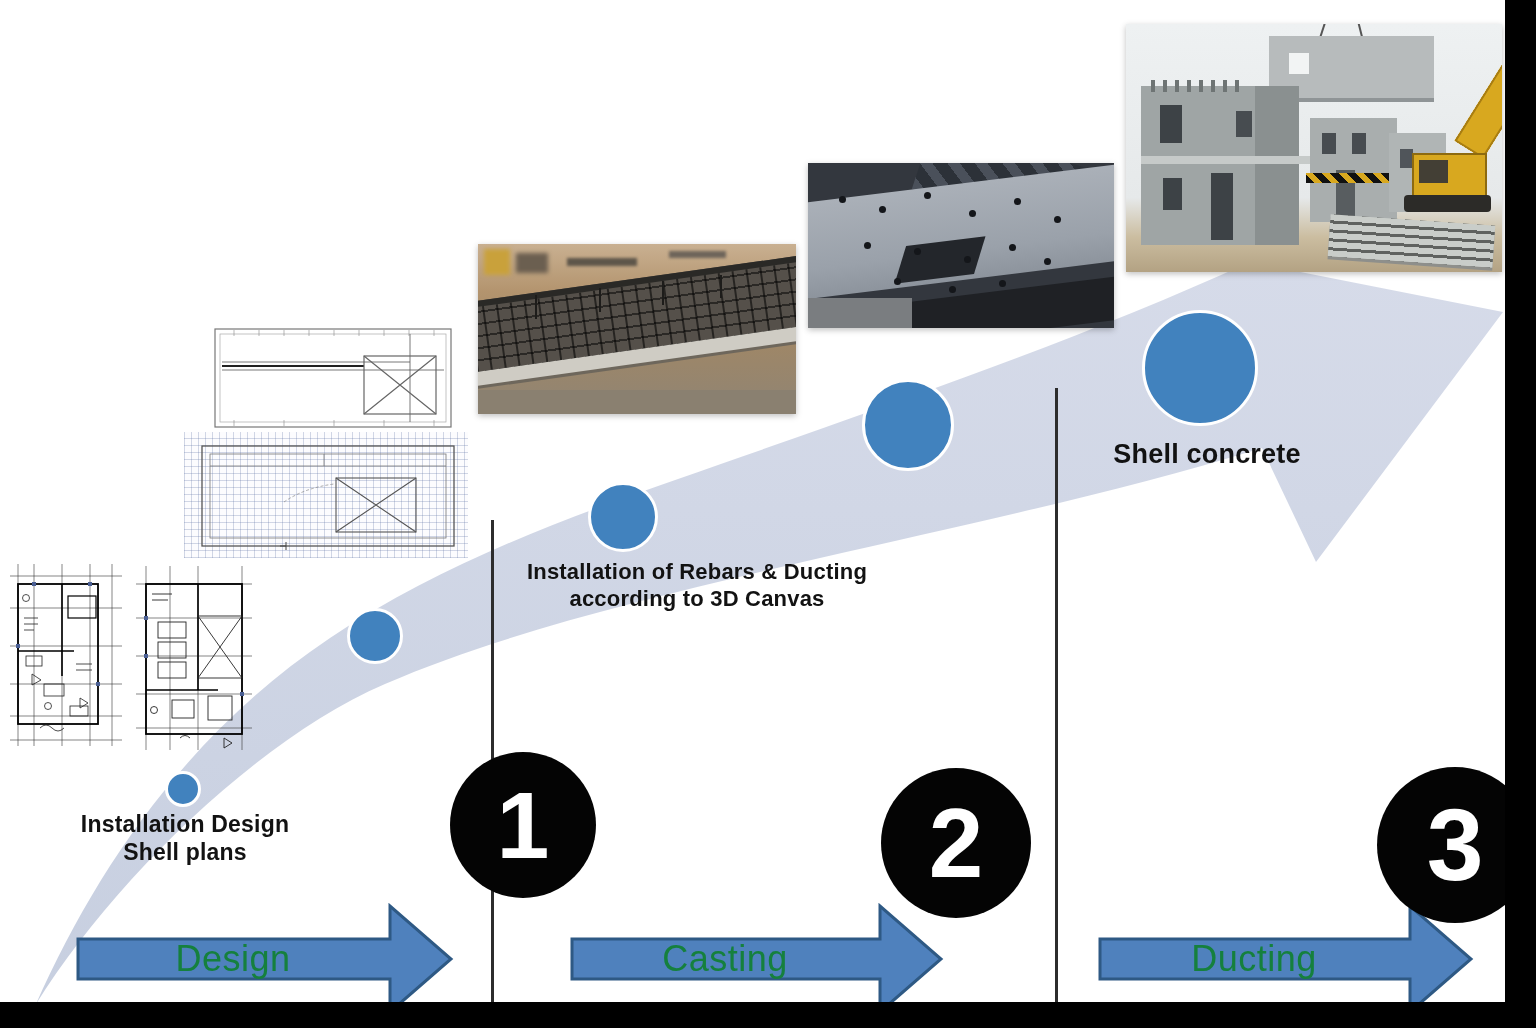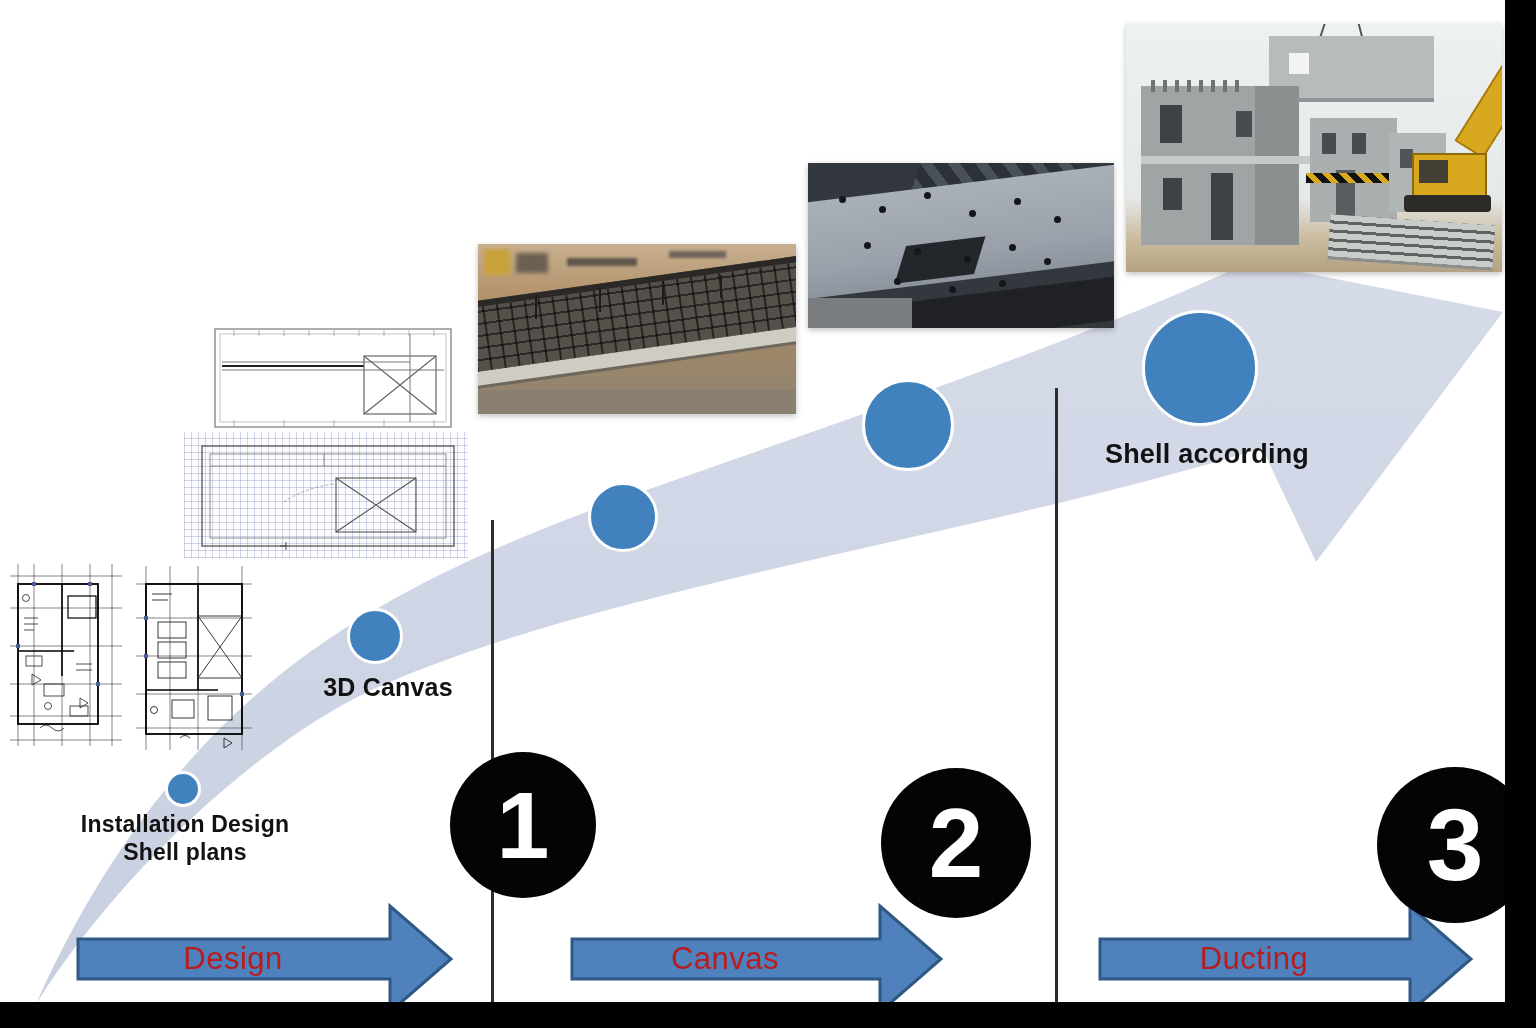--- a/index.html
+++ b/index.html
@@ -36,21 +36,21 @@
   
   .step{
     border-radius:50%;background:#040404;color:#ffffff;display:flex;
     align-items:center;justify-content:center;font-weight:bold;z-index:7;
   }
   
   .parrow{z-index:6;}
   .parrow svg{position:absolute;left:0;top:0;}
   .parrow .lbl{
     position:absolute;top:0;height:100%;display:flex;align-items:center;
-    justify-content:center;color:#b91c1c;font-size:31px;letter-spacing:.5px;
+    justify-content:center;color:#15803d;font-size:36px;letter-spacing:.5px;
   }
   
   .blackbar{background:#000;z-index:10;}
   svg{display:block;}
 </style>
 </head>
 <body>
 
 <div id="canvas">
 
@@ -236,24 +236,27 @@
   <div class="abs dot" style="left:347px;top:608px;width:56px;height:56px;"></div>
   <div class="abs dot" style="left:588px;top:482px;width:70px;height:70px;"></div>
   <div class="abs dot" style="left:862px;top:379px;width:92px;height:92px;"></div>
   <div class="abs dot" style="left:1142px;top:310px;width:116px;height:116px;"></div>
 
   <div class="abs mlabel" style="left:35px;top:810px;width:300px;font-size:23px;line-height:28px;">
     <div>Installation Design</div>
     <div>Shell plans</div>
   </div>
   <div class="abs mlabel" style="left:238px;top:672px;width:300px;font-size:25px;line-height:31px;">
-    <div>3D Canvas</div>
+  </div>
+  <div class="abs mlabel" style="left:497px;top:558px;width:400px;font-size:22px;line-height:27px;">
+    <div>Installation of Rebars &amp; Ducting</div>
+    <div>according to 3D Canvas</div>
   </div>
   <div class="abs mlabel" style="left:1057px;top:438px;width:300px;font-size:27px;line-height:32px;">
-    <div>Shell according</div>
+    <div>Shell concrete</div>
   </div>
 
   <div class="abs step" style="left:450px;top:752px;width:146px;height:146px;font-size:95px;">
     <span>1</span>
   </div>
   <div class="abs step" style="left:881px;top:768px;width:150px;height:150px;font-size:98px;">
     <span>2</span>
   </div>
   <div class="abs step" style="left:1377px;top:767px;width:156px;height:156px;font-size:102px;">
     <span>3</span>
@@ -262,21 +265,21 @@
   <div class="abs parrow" style="left:76px;top:903px;width:378px;height:112px;">
     <svg viewBox="0 0 378 112" width="378" height="112">
       <polygon points="2,36 314,36 314,3 375,56 314,109 314,76 2,76" fill="#4f81bd" stroke="#2e5984" stroke-width="3"></polygon>
     </svg>
     <div class="lbl" style="left:0;width:314px;">Design</div>
   </div>
   <div class="abs parrow" style="left:570px;top:903px;width:374px;height:112px;">
     <svg viewBox="0 0 374 112" width="374" height="112">
       <polygon points="2,36 310,36 310,3 371,56 310,109 310,76 2,76" fill="#4f81bd" stroke="#2e5984" stroke-width="3"></polygon>
     </svg>
-    <div class="lbl" style="left:0;width:310px;">Canvas</div>
+    <div class="lbl" style="left:0;width:310px;">Casting</div>
   </div>
   <div class="abs parrow" style="left:1098px;top:903px;width:376px;height:112px;">
     <svg viewBox="0 0 376 112" width="376" height="112">
       <polygon points="2,36 312,36 312,3 373,56 312,109 312,76 2,76" fill="#4f81bd" stroke="#2e5984" stroke-width="3"></polygon>
     </svg>
     <div class="lbl" style="left:0;width:312px;">Ducting</div>
   </div>
 
   <div class="abs blackbar" style="left:1505px;top:0;width:31px;height:1028px;"></div>
   <div class="abs blackbar" style="left:0;top:1002px;width:1536px;height:26px;"></div>

